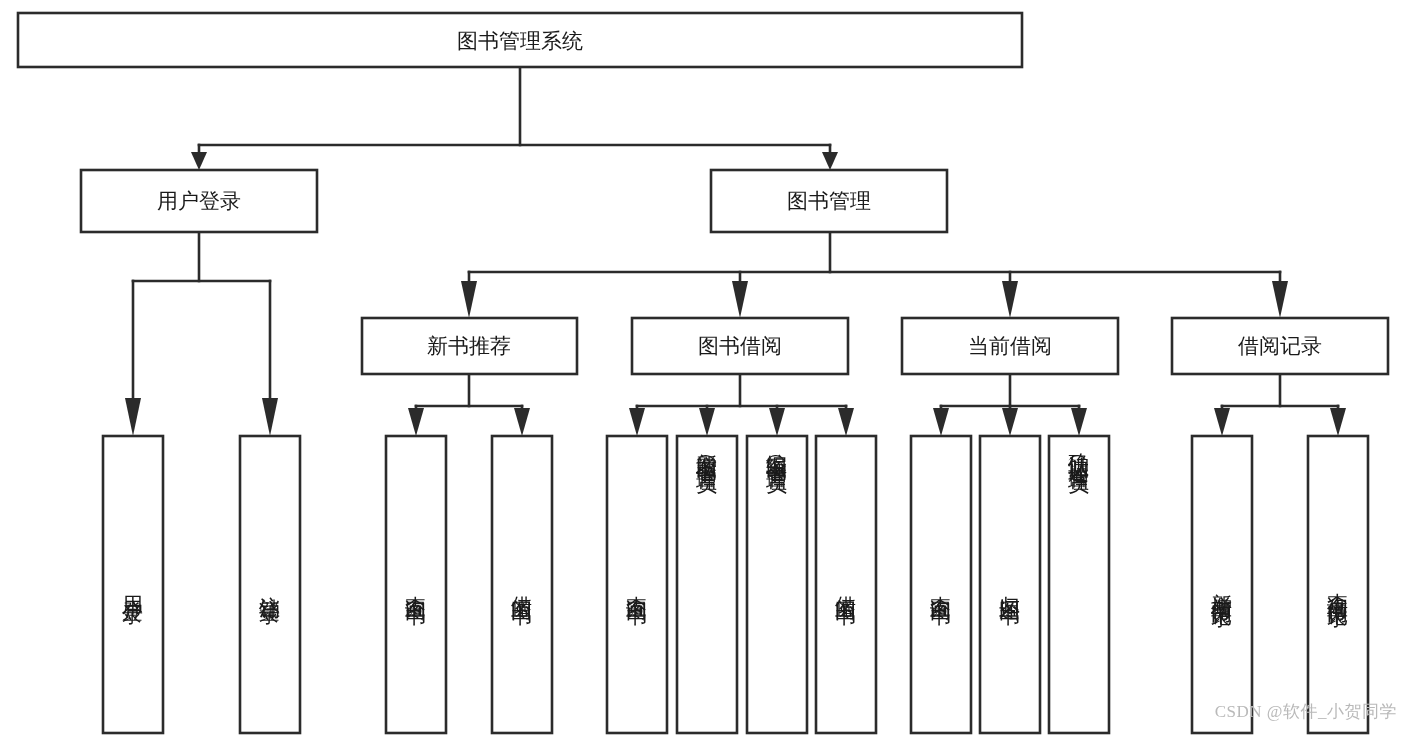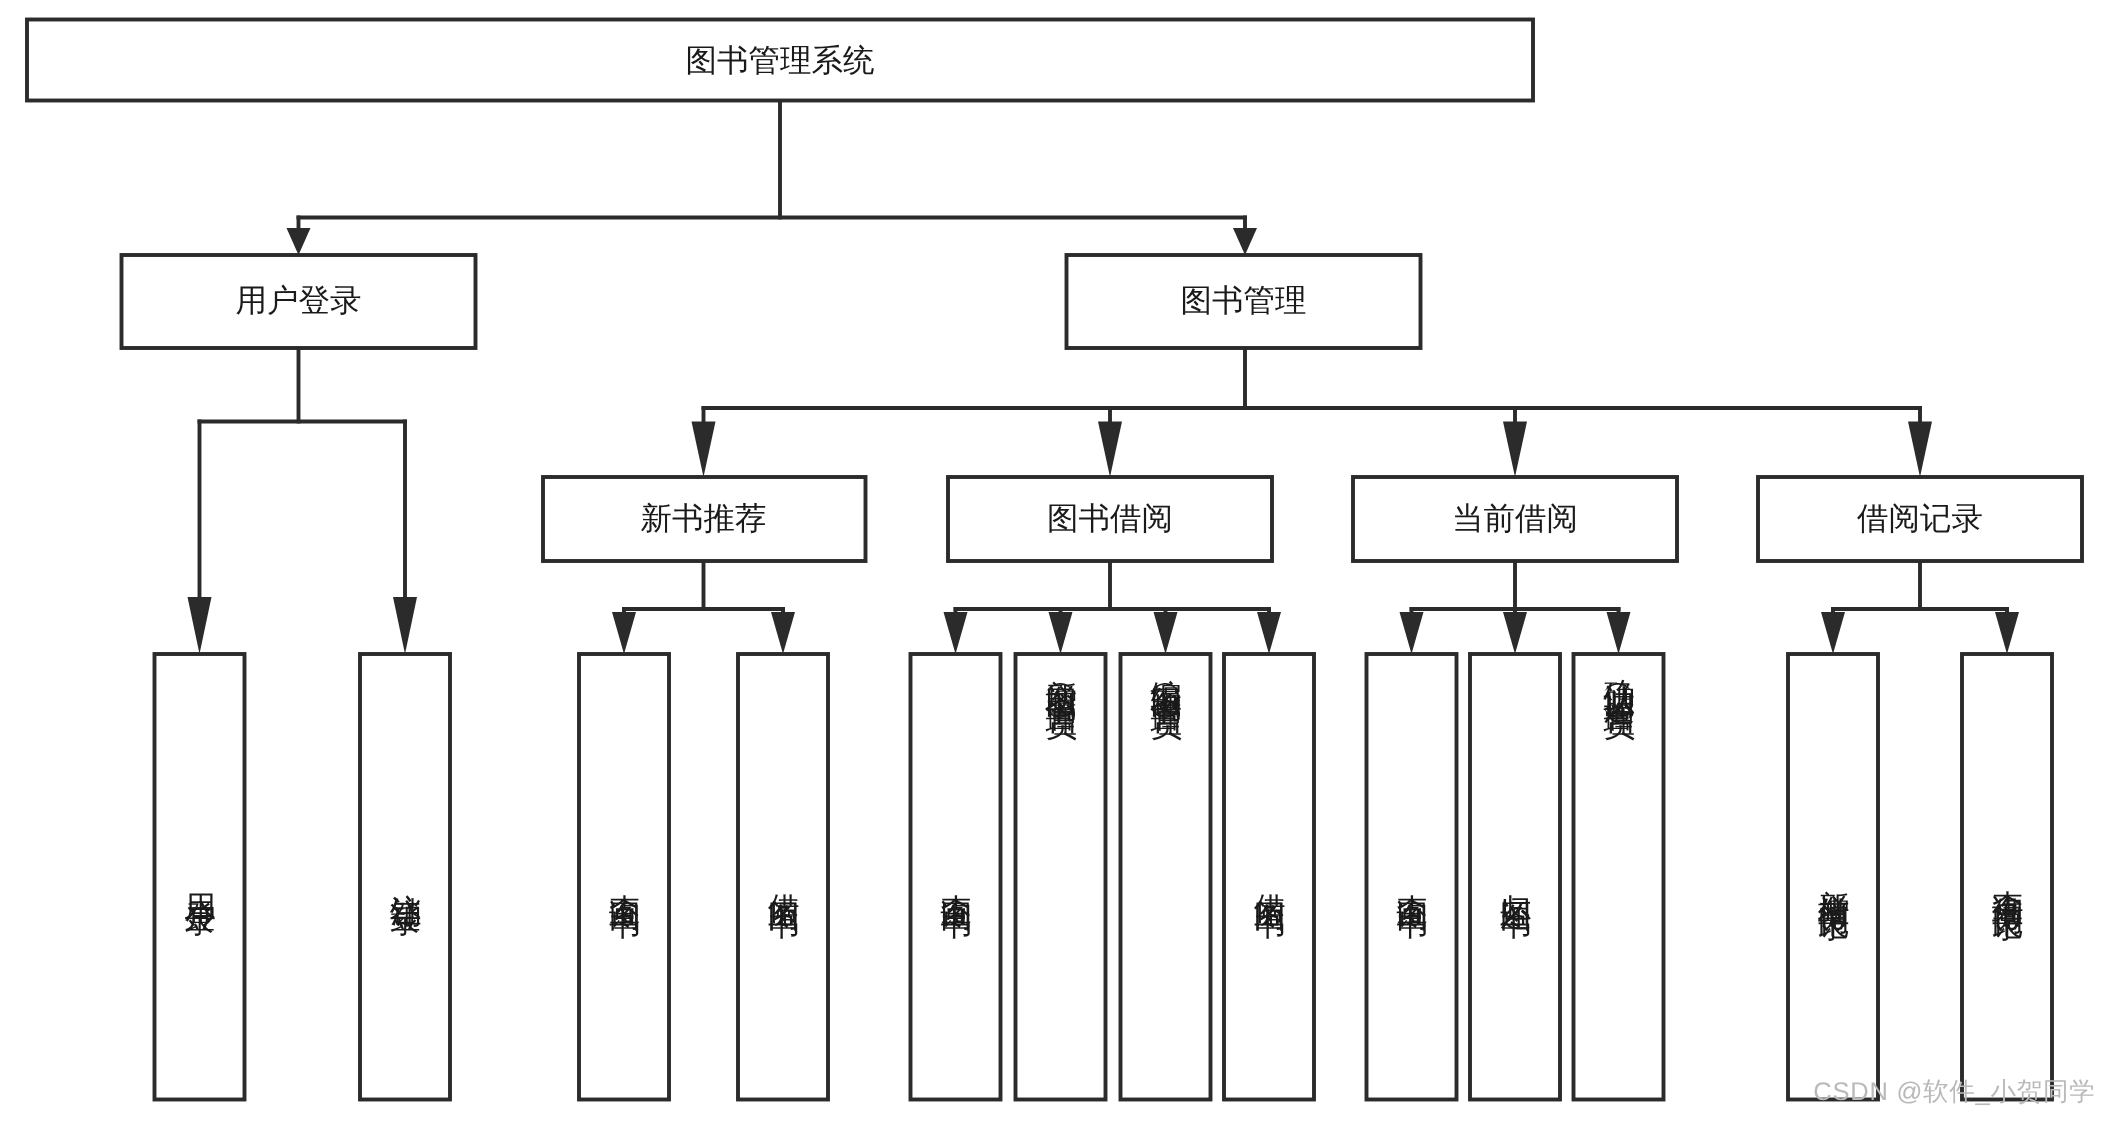--- a/index.html
+++ b/index.html
@@ -62,22 +62,22 @@
     font-size: 21px;
     line-height: 1.0;
     letter-spacing: 3px;
     color: #1a1a1a;
     white-space: nowrap;
     text-align: center;
   }
   .watermark {
     position: absolute;
     right: 8px;
-    bottom: 8px;
-    font-family: Liberation Sans, sans-serif;
+    bottom: 24px;
+    font-family: Liberation Serif, serif;
     font-size: 17px;
     color: #b9b9b9;
     white-space: nowrap;
     letter-spacing: 0.5px;
   }
 </style>
 </head>
 <body>
 
 <div id="diagram-root">

